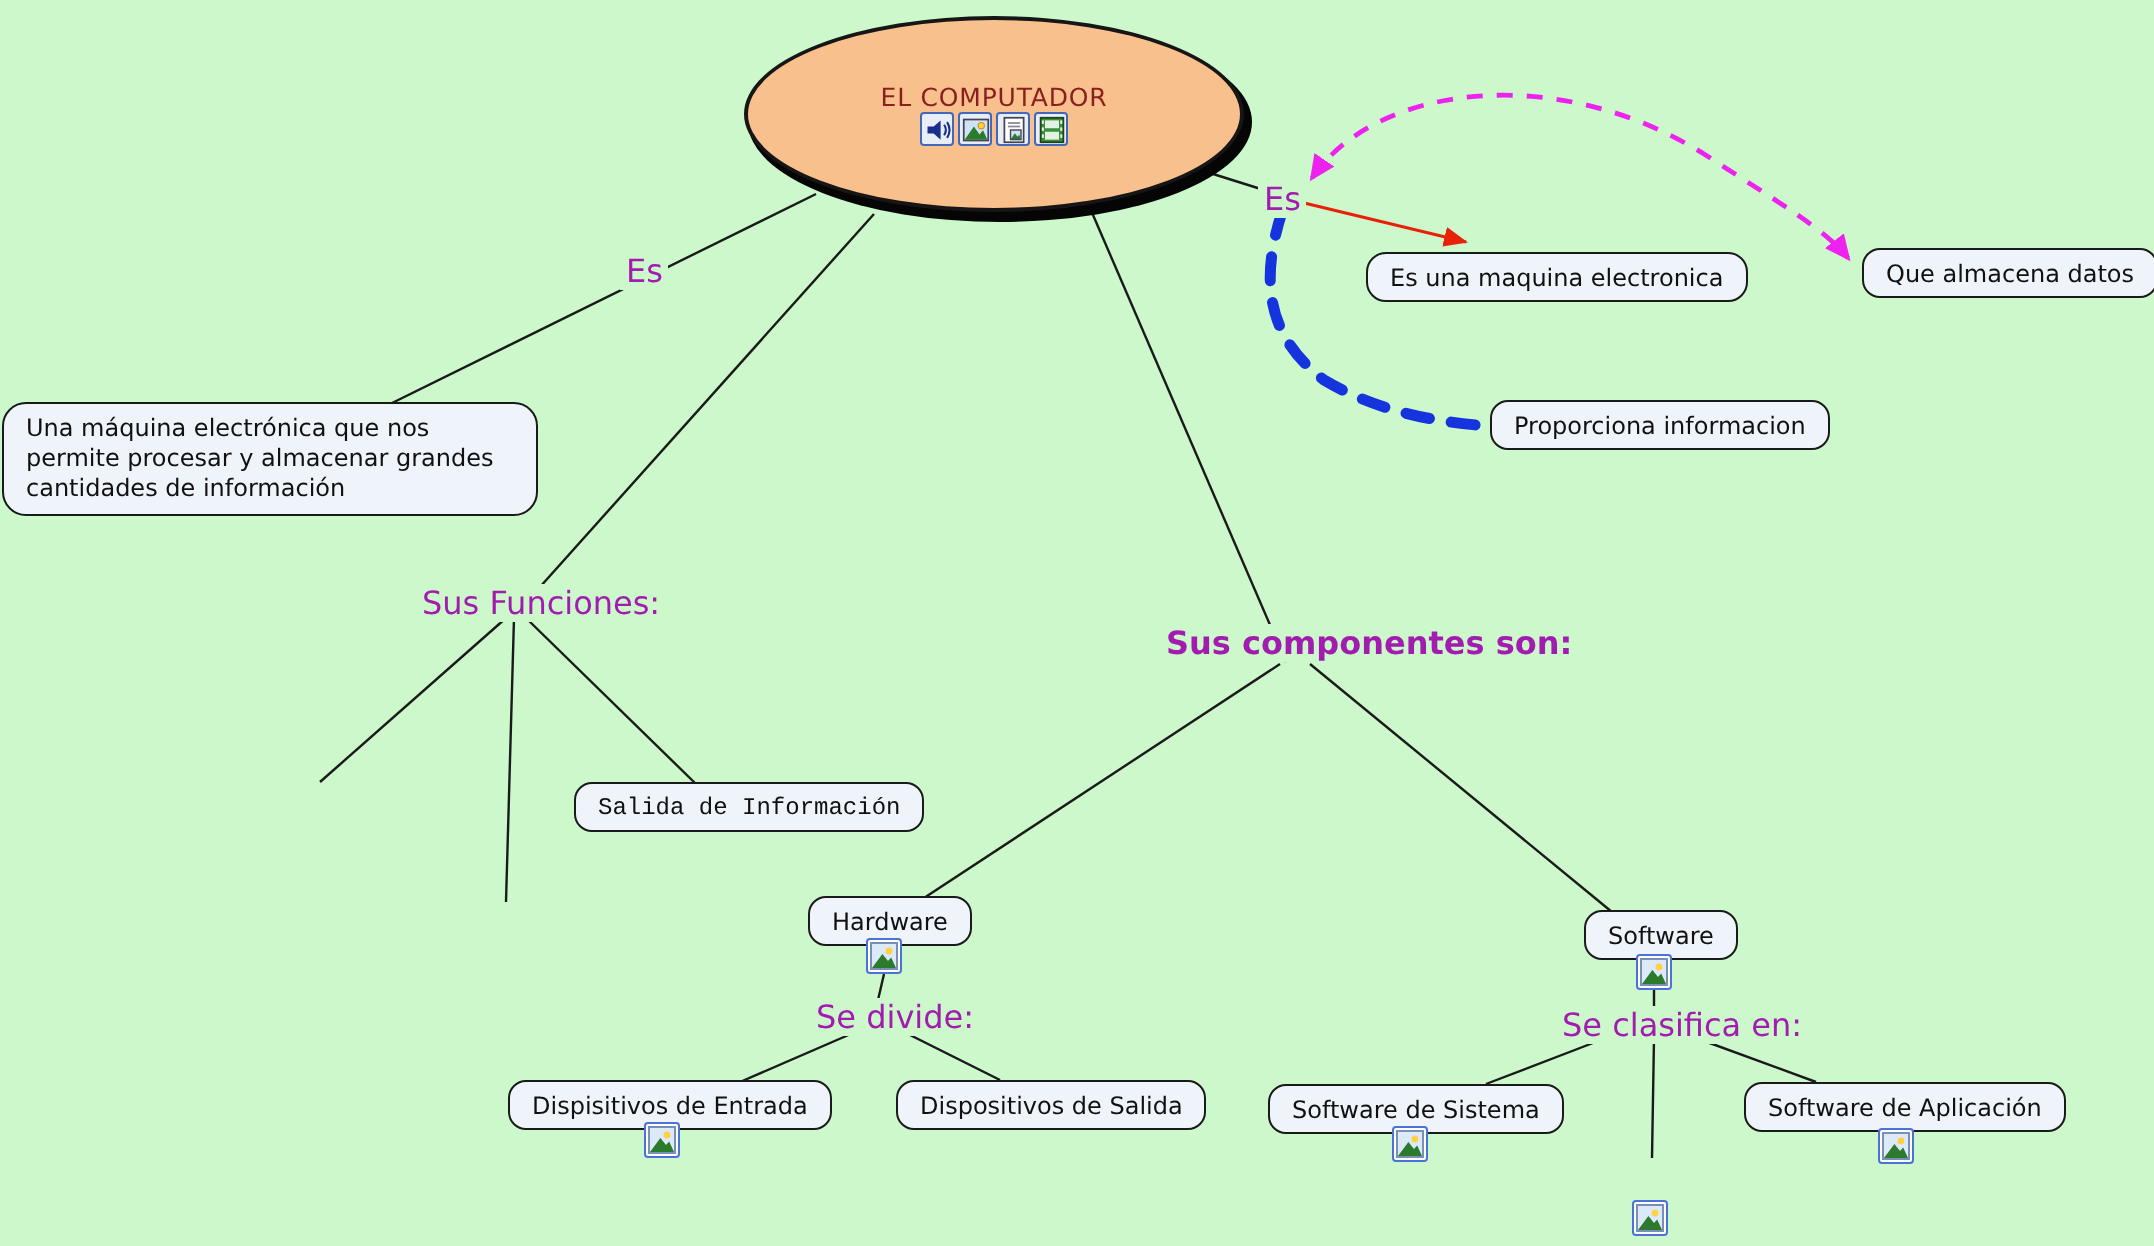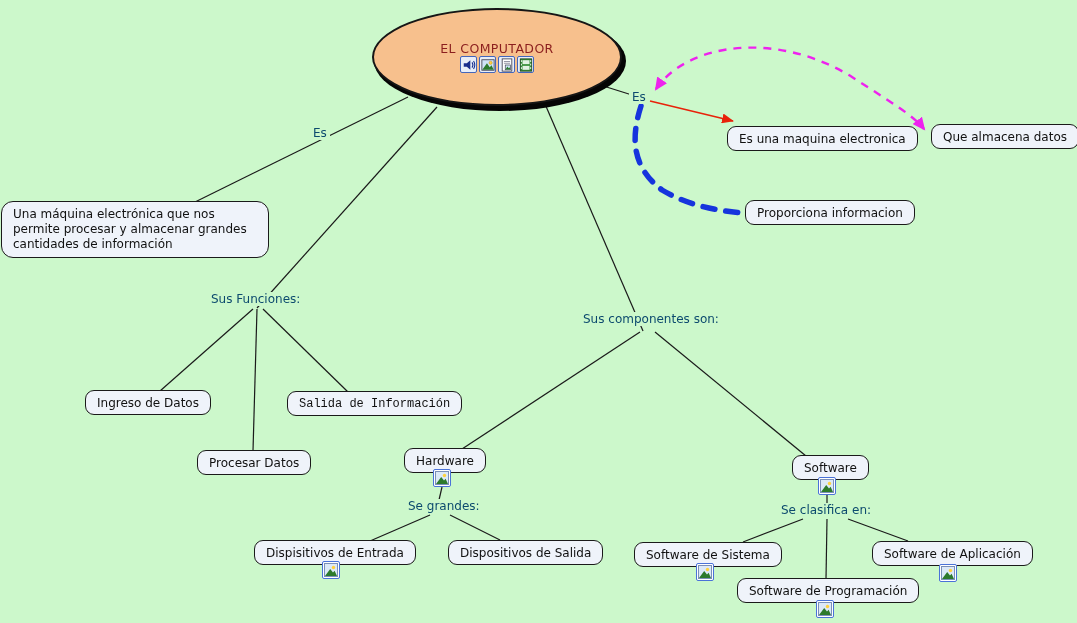--- a/index.html
+++ b/index.html
@@ -35,21 +35,21 @@
     font-size:12px;color:#111;
     white-space:nowrap;
   }
   .concept.multiline{
     white-space:normal;text-align:left;width:244px;
     border-radius:12px;padding:5px 11px;line-height:1.25;
   }
   .link-label{
     position:absolute;z-index:3;
     background:var(--background);
-    font-size:12px;color:#0c4a6e;
+    font-size:16px;color:#a21caf;
     padding:0 3px;white-space:nowrap;
   }
   .root-ellipse{
     position:absolute;z-index:2;
     left:372px;top:8px;width:246px;height:94px;
     background:var(--root-fill);
     border:2px solid #161616;
     border-radius:50%;
     box-shadow:3px 4px 0 1px #050505;
     display:flex;flex-direction:column;align-items:center;justify-content:center;gap:0;
@@ -149,38 +149,35 @@
           <rect x="12.7" y="6.5" width="1.2" height="2" fill="#dff0df"></rect>
           <rect x="12.7" y="10.5" width="1.2" height="2" fill="#dff0df"></rect>
         </svg>
       </span>
     </div>
   </div>
 
   <div class="link-label" style="left:310px;top:126px;">Es</div>
   <div class="link-label" style="left:629px;top:90px;">Es</div>
   <div class="link-label" style="left:208px;top:292px;">Sus Funciones:</div>
-  <div class="link-label" style="left:580px;top:312px;">Sus componentes son:</div>
-  <div class="link-label" style="left:405px;top:499px;">Se grandes:</div>
+  <div class="link-label" style="left:580px;top:312px;font-weight:bold;">Sus componentes son:</div>
+  <div class="link-label" style="left:405px;top:499px;">Se divide:</div>
   <div class="link-label" style="left:778px;top:503px;">Se clasifica en:</div>
 
   <div class="concept multiline" style="left:1px;top:201px;">Una máquina electrónica que nos permite procesar y almacenar grandes cantidades de información</div>
-  <div class="concept" style="left:727px;top:126px;">Es una maquina electronica</div>
+  <div class="concept" style="left:683px;top:126px;border-radius:10px;">Es una maquina electronica</div>
   <div class="concept" style="left:931px;top:124px;">Que almacena datos</div>
   <div class="concept" style="left:745px;top:200px;">Proporciona informacion</div>
-  <div class="concept" style="left:85px;top:390px;">Ingreso de Datos</div>
   <div class="concept" style="left:287px;top:391px;font-family:Liberation Mono, monospace;">Salida de Información</div>
-  <div class="concept" style="left:197px;top:450px;">Procesar Datos</div>
   <div class="concept" style="left:404px;top:448px;">Hardware</div>
   <div class="concept" style="left:792px;top:455px;">Software</div>
   <div class="concept" style="left:254px;top:540px;">Dispisitivos de Entrada</div>
   <div class="concept" style="left:448px;top:540px;">Dispositivos de Salida</div>
   <div class="concept" style="left:634px;top:542px;">Software de Sistema</div>
   <div class="concept" style="left:872px;top:541px;">Software de Aplicación</div>
-  <div class="concept" style="left:737px;top:578px;">Software de Programación</div>
 
   <div class="res-icon" style="left:433px;top:469px;">
     <svg width="16" height="16" viewBox="0 0 16 16">
         <rect x="1.5" y="1.5" width="13" height="13" fill="#dce9f8" stroke="#7a8fb8"></rect>
         <circle cx="10.5" cy="5.5" r="1.7" fill="#ffd23e"></circle>
         <path d="M2 14 L7.2 7 L10 10.5 L11.6 8.8 L14 14 Z" fill="#2c7a2c"></path>
       </svg>
   </div>
   <div class="res-icon" style="left:818px;top:477px;">
     <svg width="16" height="16" viewBox="0 0 16 16">

